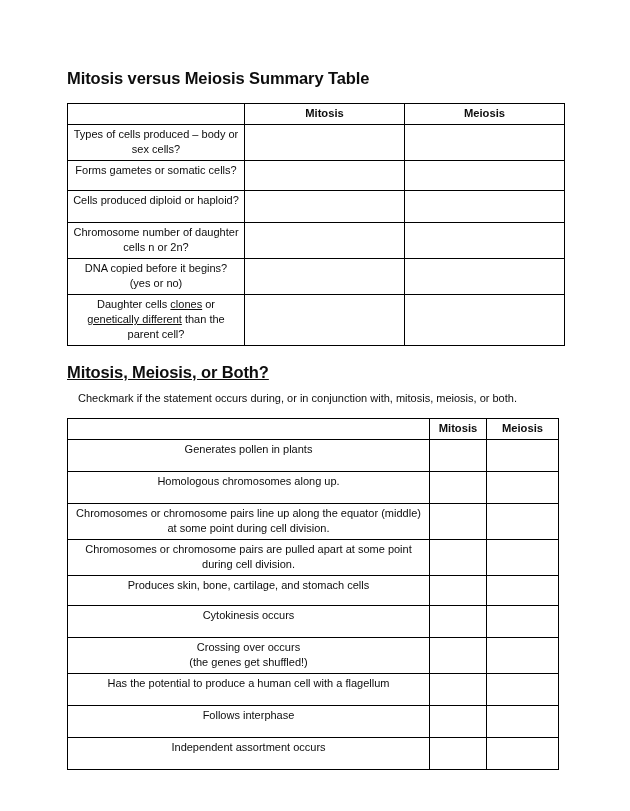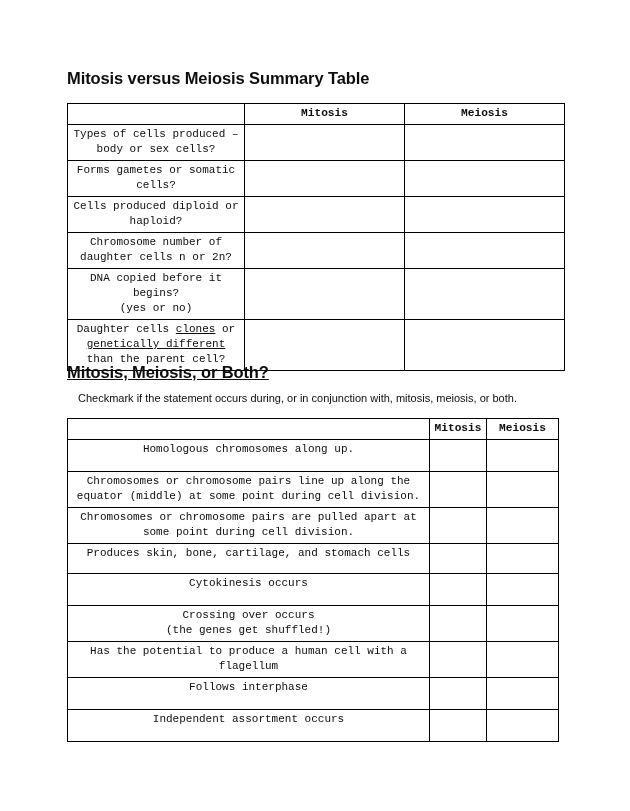--- a/index.html
+++ b/index.html
@@ -60,21 +60,20 @@
     position: absolute;
     border-collapse: collapse;
     table-layout: fixed;
     background: #ffffff;
   }
   table.wk td, table.wk th {
     border: 1px solid #000000;
     padding: 0;
     vertical-align: top;
     background: #ffffff;
-    font-family: Liberation Mono, monospace;
   }
   .cellpad {
     padding: 2px 4px 3px 4px;
     text-align: center;
     line-height: 15px;
     font-size: 11px;
     font-weight: normal;
   }
   .hdr .cellpad {
     font-weight: bold;
@@ -227,20 +226,31 @@
           <div class="cellpad"></div>
         </td>
         <td style="height:18px">
           <div class="cellpad">Mitosis</div>
         </td>
         <td style="height:18px">
           <div class="cellpad">Meiosis</div>
         </td>
       </tr>
 
+      <tr>
+        <td style="height:31px">
+          <div class="cellpad">Generates pollen in plants</div>
+        </td>
+        <td>
+          <div class="cellpad"></div>
+        </td>
+        <td>
+          <div class="cellpad"></div>
+        </td>
+      </tr>
 
       <tr>
         <td style="height:31px">
           <div class="cellpad">Homologous chromosomes along up.</div>
         </td>
         <td>
           <div class="cellpad"></div>
         </td>
         <td>
           <div class="cellpad"></div>

